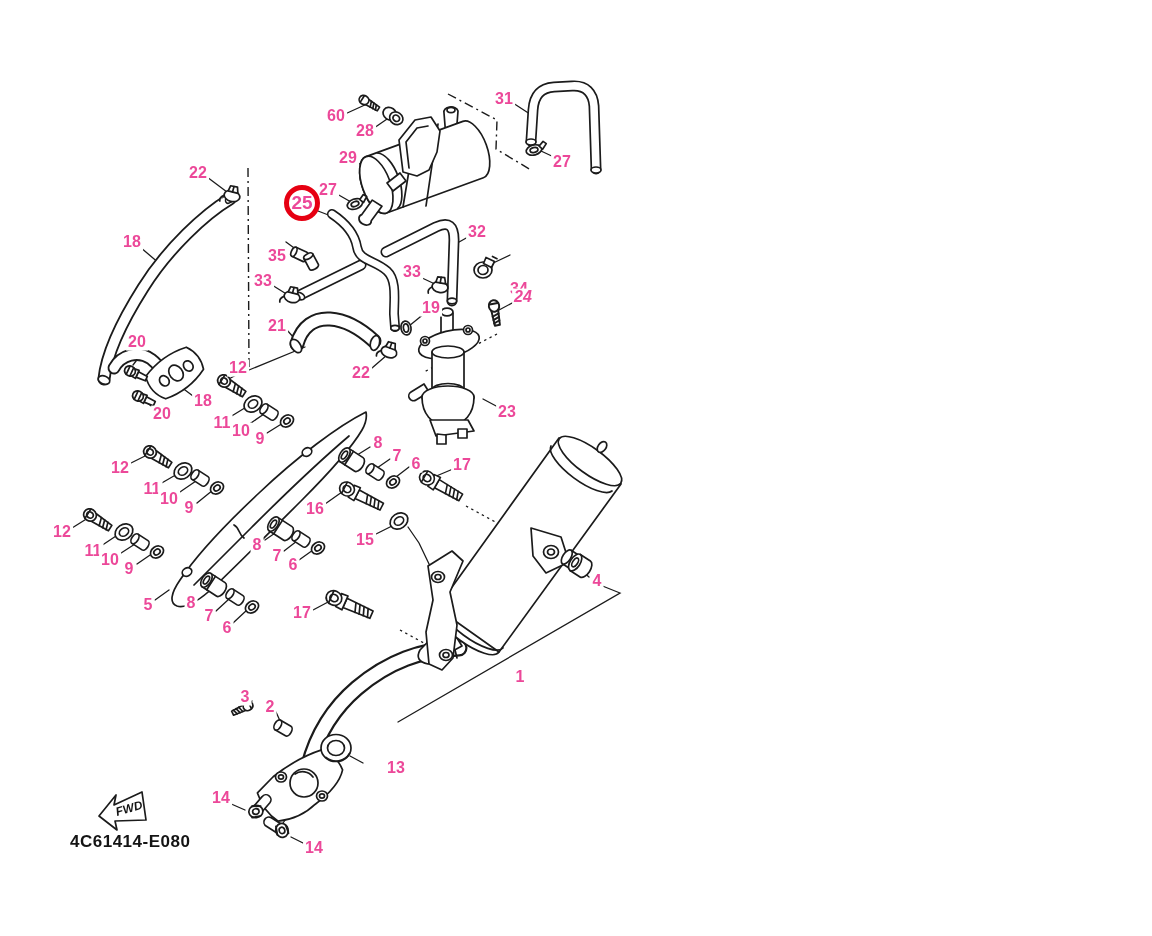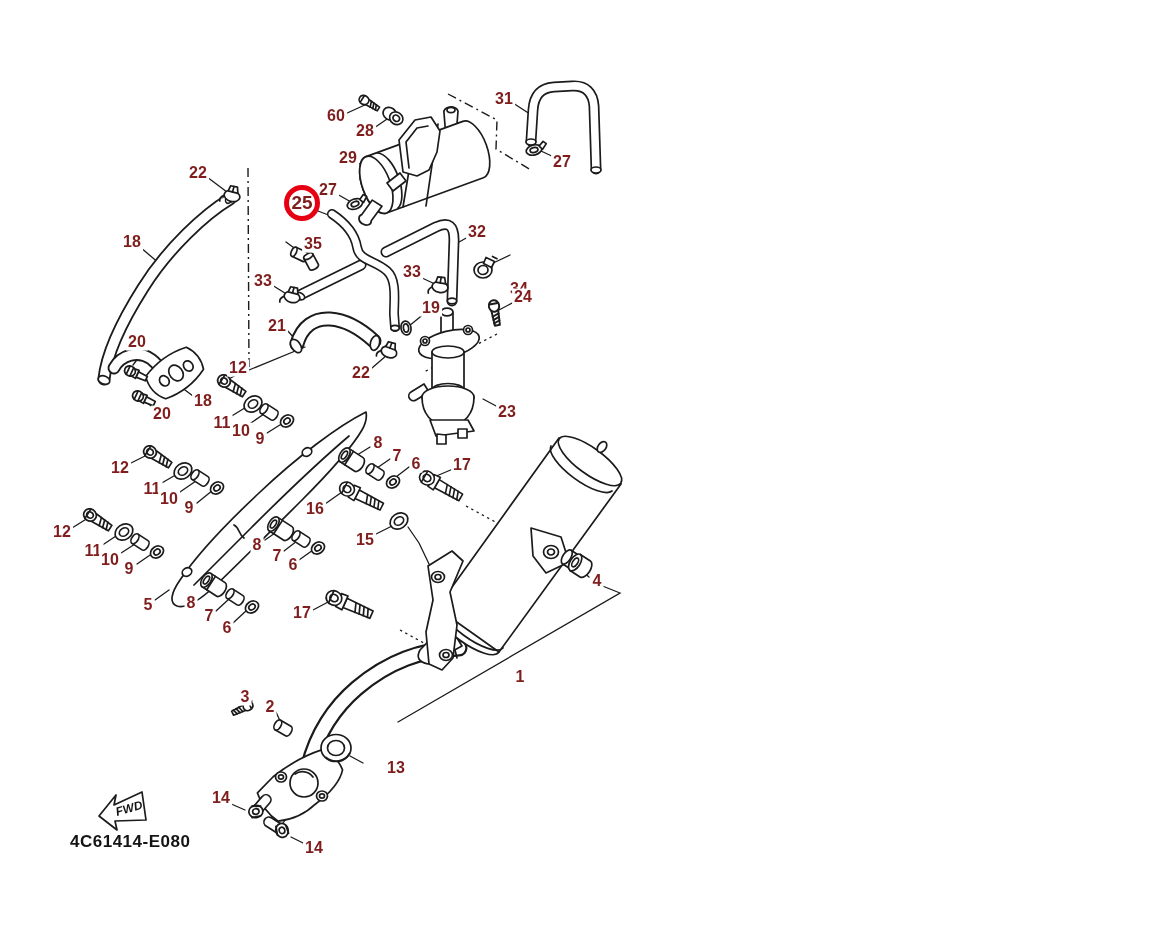--- a/index.html
+++ b/index.html
@@ -1,21 +1,21 @@
 <!DOCTYPE html>
 <html><head>
 <meta charset="utf-8">
 <style>
   html,body{margin:0;padding:0;background:#fff;}
   #stage{position:relative;width:1152px;height:936px;background:#ffffff;overflow:hidden;
          font-family:"Liberation Sans",sans-serif;}
   #art{position:absolute;left:0;top:0;}
   #labels{position:absolute;left:0;top:0;width:100%;height:100%;pointer-events:none;}
   .plabel{position:absolute;transform:translate(-50%,-50%);
-          font:bold 16px "Liberation Sans",sans-serif;color:#7f1d1d;
+          font:bold 16px "Liberation Sans",sans-serif;color:#ec4899;
           background:#fff;padding:0 2px;line-height:1.05;white-space:nowrap;}
   .plabel.circled{width:26px;height:26px;border:5px solid var(--hl,#e60012);border-radius:50%;
           display:flex;align-items:center;justify-content:center;padding:0;font-size:19px;}
   #doccode{position:absolute;left:70px;top:832px;font:bold 17px "Liberation Sans",sans-serif;
           color:#141414;letter-spacing:.5px;}
   
   .ln{stroke:#1b1b1b;stroke-width:1.7;fill:none;stroke-linecap:round;stroke-linejoin:round;}
   .thin{stroke:#1b1b1b;stroke-width:1.3;fill:none;stroke-linecap:round;}
   .fw{fill:#fff;stroke:#1b1b1b;stroke-width:1.7;stroke-linejoin:round;stroke-linecap:round;}
   .to{stroke:#1b1b1b;fill:none;stroke-linecap:round;stroke-linejoin:round;}
@@ -350,27 +350,27 @@
 <div id="labels">
       <span class="plabel" style="left: 336px; top: 116px;">60</span>
       <span class="plabel" style="left: 365px; top: 131px;">28</span>
       <span class="plabel" style="left: 348px; top: 158px;">29</span>
       <span class="plabel" style="left: 504px; top: 99px;">31</span>
       <span class="plabel" style="left: 562px; top: 162px;">27</span>
       <span class="plabel" style="left: 198px; top: 173px;">22</span>
       <span class="plabel" style="left: 328px; top: 190px;">27</span>
       <span class="plabel circled" style="left: 302px; top: 203px;">25</span>
       <span class="plabel" style="left: 132px; top: 242px;">18</span>
-      <span class="plabel" style="left: 277px; top: 244px; margin-left: 36px;">35</span>
+      <span class="plabel" style="left: 277px; top: 256px;">35</span>
       <span class="plabel" style="left: 263px; top: 281px;">33</span>
       <span class="plabel" style="left: 477px; top: 232px;">32</span>
       <span class="plabel" style="left: 519px; top: 252px; margin-top: 37px;">34</span>
       <span class="plabel" style="left: 412px; top: 272px;">33</span>
       <span class="plabel" style="left: 431px; top: 308px;">19</span>
-      <span class="plabel" style="left: 523px; top: 297px;">24</span>
+      <span class="plabel" style="left: 523px; top: 297px; font-style: italic;">24</span>
       <span class="plabel" style="left: 277px; top: 326px;">21</span>
       <span class="plabel" style="left: 137px; top: 342px;">20</span>
       <span class="plabel" style="left: 238px; top: 368px;">12</span>
       <span class="plabel" style="left: 203px; top: 401px;">18</span>
       <span class="plabel" style="left: 162px; top: 414px;">20</span>
       <span class="plabel" style="left: 361px; top: 373px;">22</span>
       <span class="plabel" style="left: 222px; top: 423px;">11</span>
       <span class="plabel" style="left: 241px; top: 431px;">10</span>
       <span class="plabel" style="left: 260px; top: 439px;">9</span>
       <span class="plabel" style="left: 507px; top: 412px;">23</span>

